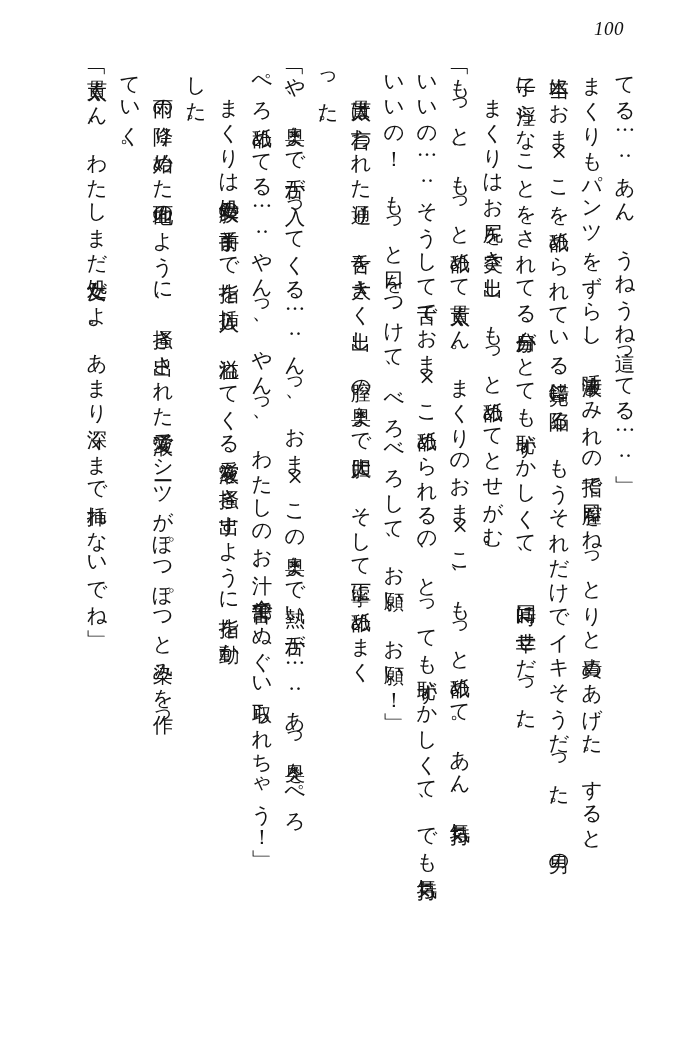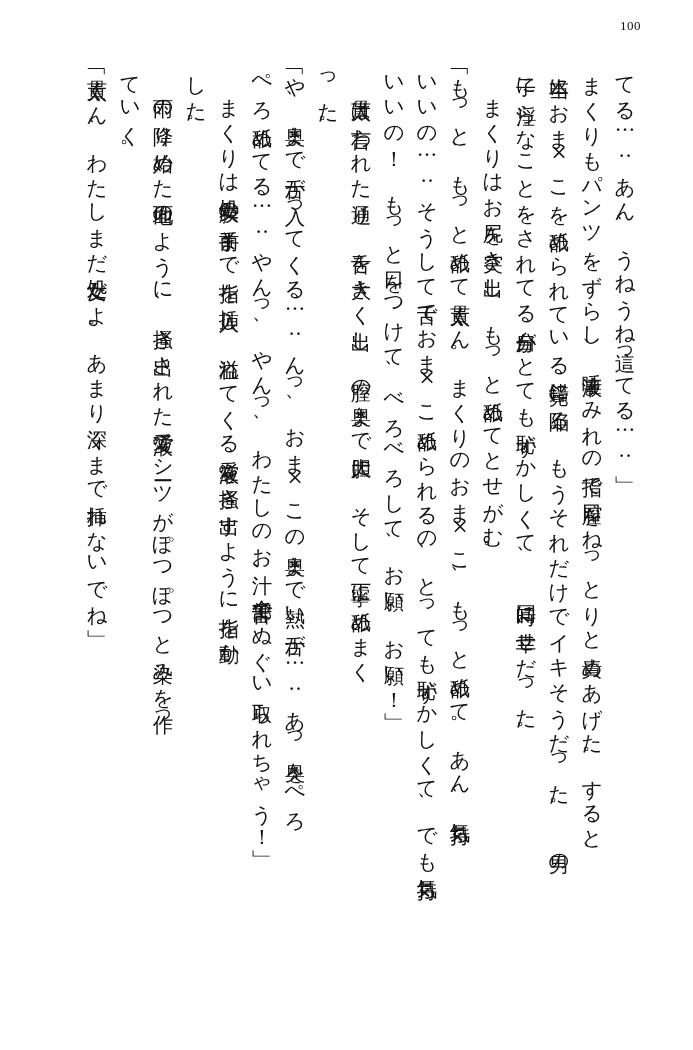--- a/index.html
+++ b/index.html
@@ -12,23 +12,24 @@
     width: 693px;
     height: 1050px;
     background: #ffffff;
     overflow: hidden;
     font-family: "DejaVu Serif", "Liberation Serif", serif;
     color: #1a1a1a;
   }
   .page-number {
     position: absolute;
     top: 18px;
-    right: 52px;
+    right: 69px;
     font-family: "Liberation Serif", "DejaVu Serif", serif;
-    font-size: 13px;
+    font-style: italic;
+    font-size: 19px;
     color: #111;
     letter-spacing: 0.5px;
   }
   .text-body {
     position: absolute;
     top: 62px;
     left: 36px;
     right: 58px;
     height: 930px;
     display: flex;

